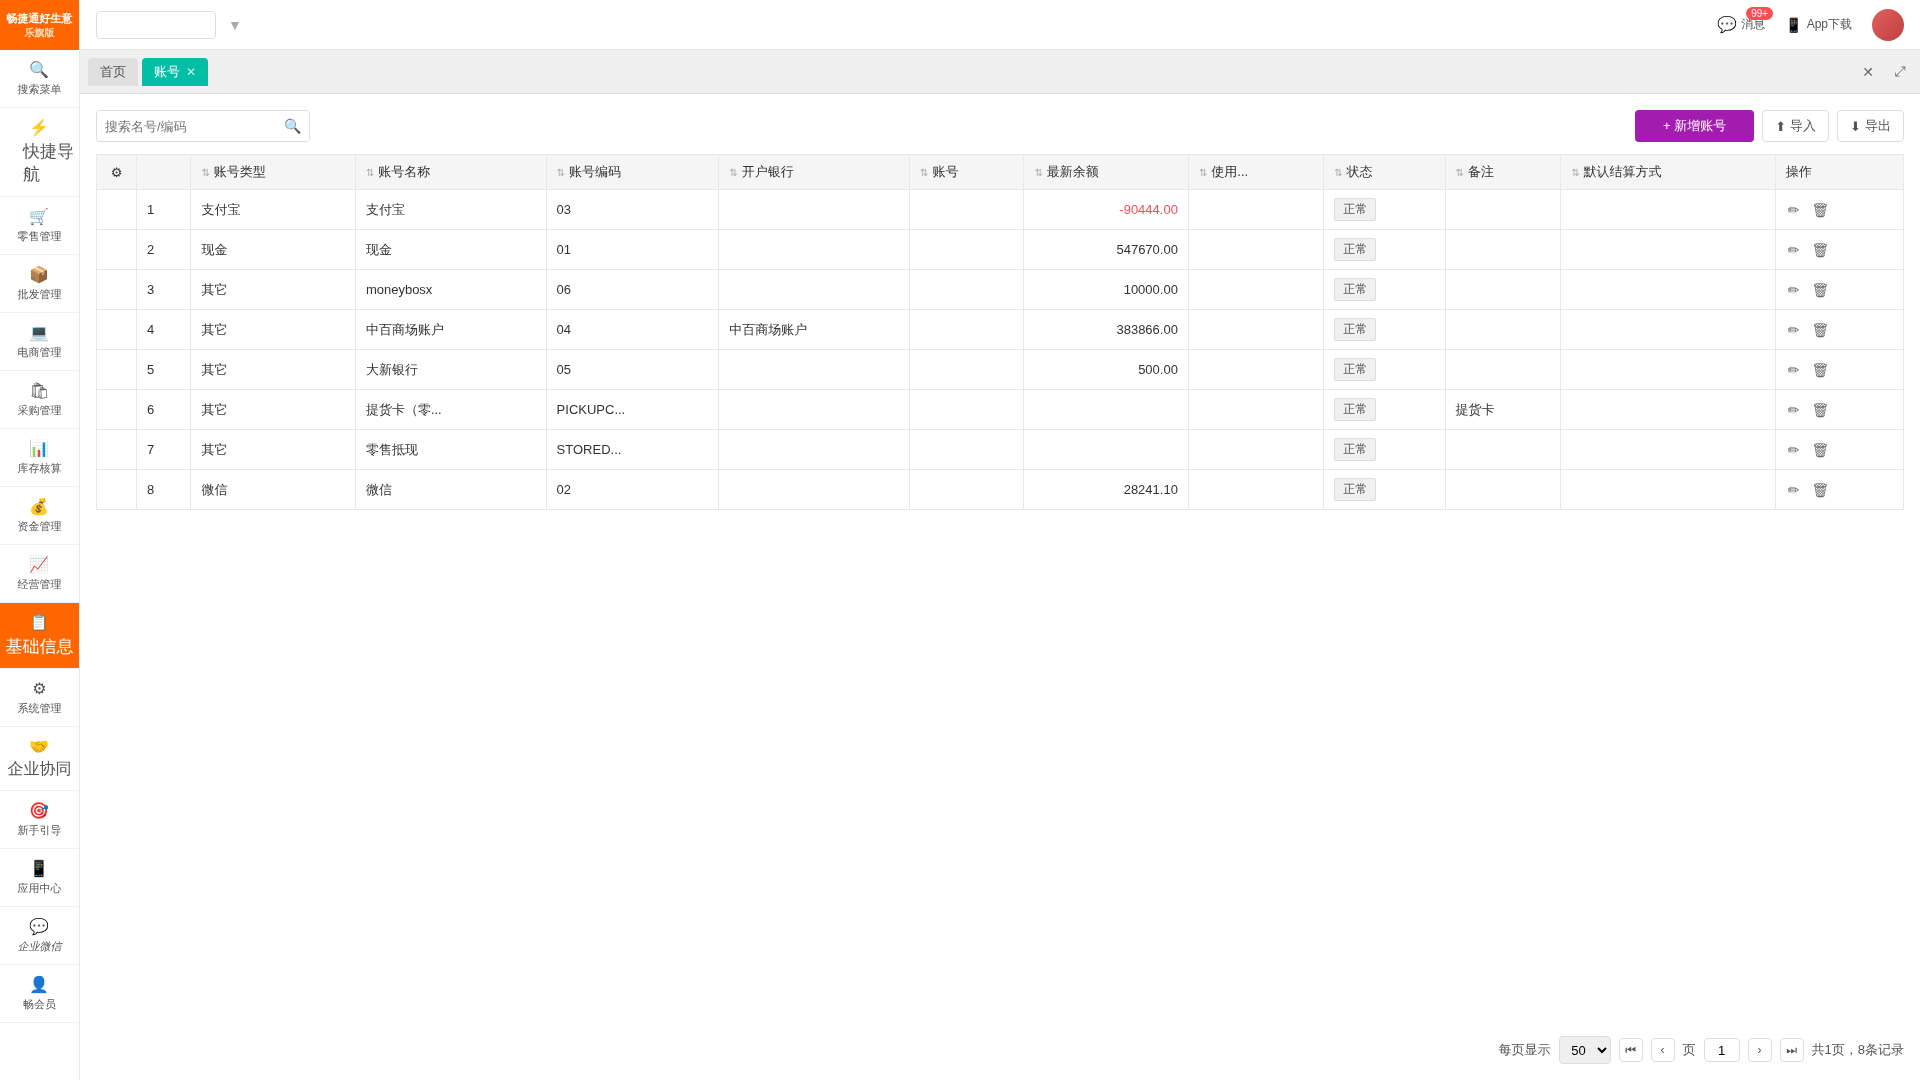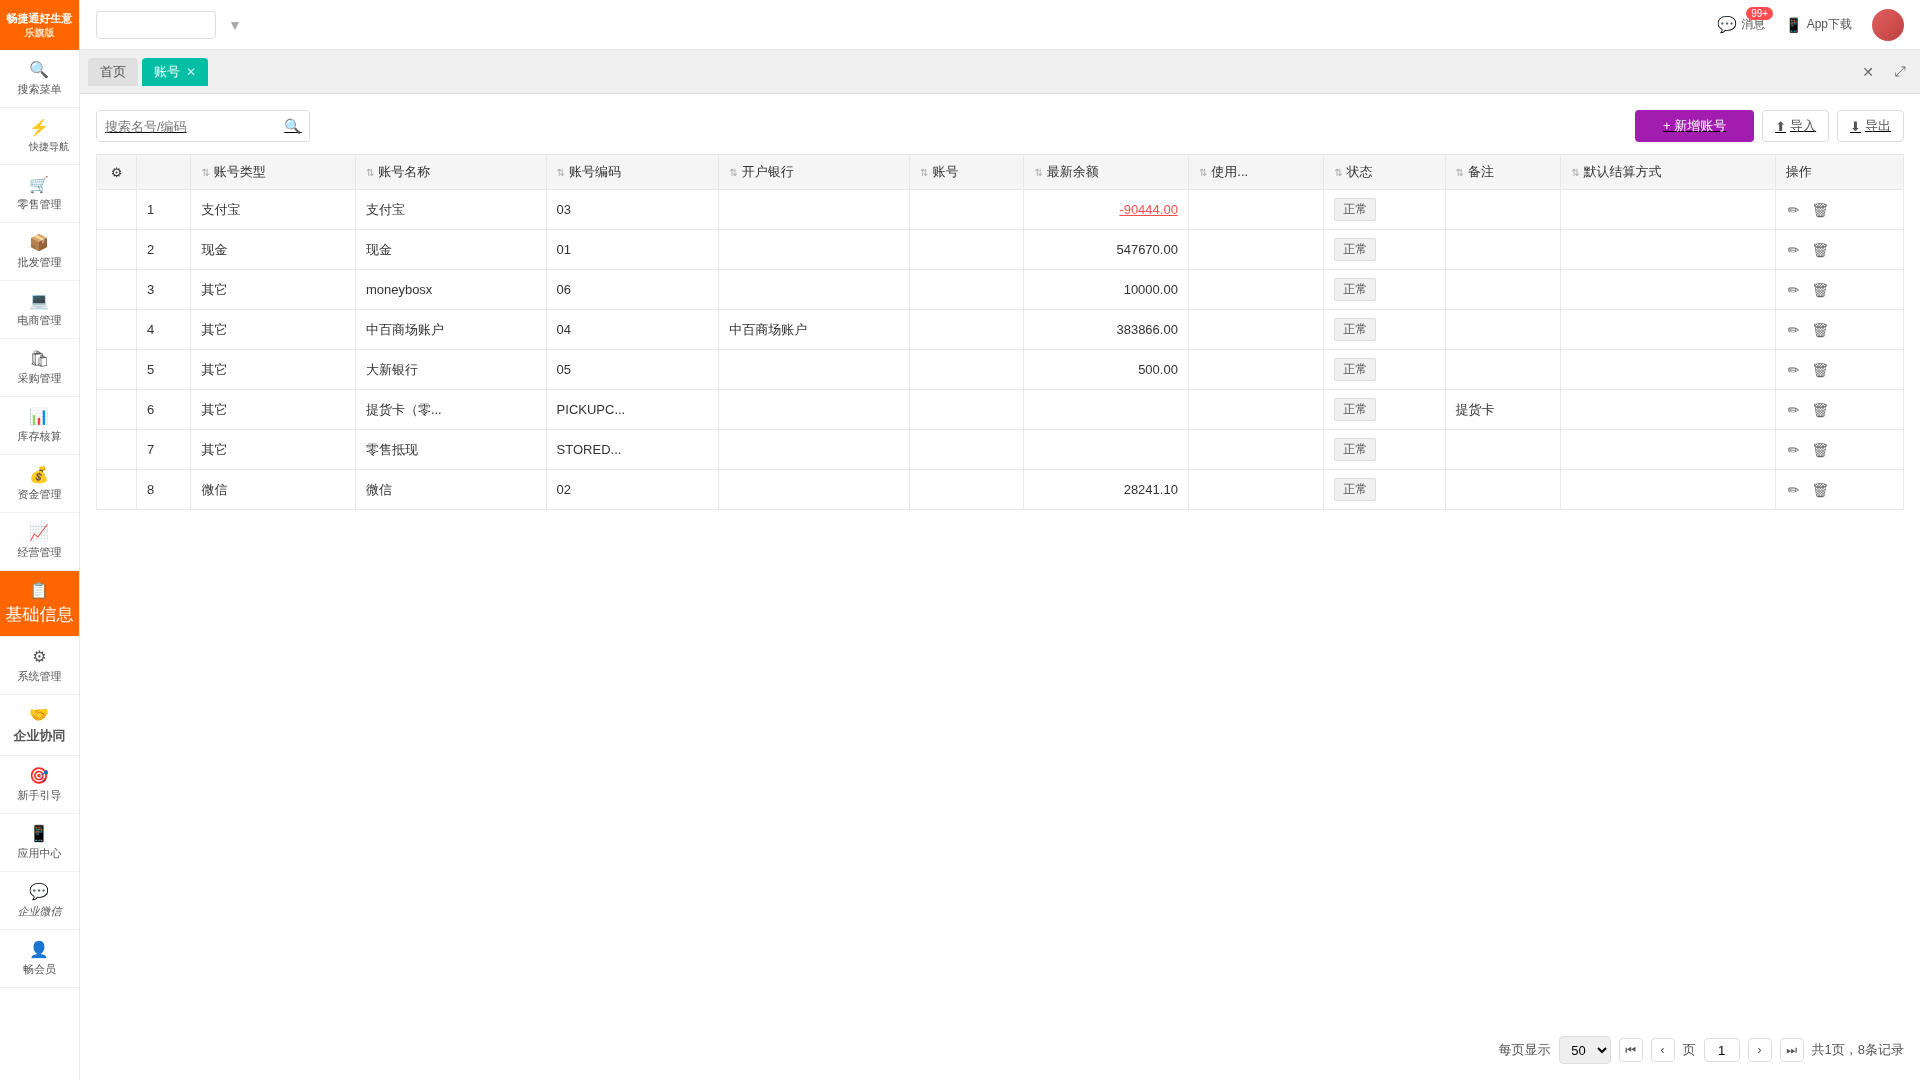--- a/index.html
+++ b/index.html
@@ -171,21 +171,20 @@
       display: flex;
       flex-direction: column;
     }
 
     
     .toolbar {
       display: flex;
       align-items: flex-end;
       justify-content: space-between;
       margin-bottom: 12px;
-      text-decoration: underline;
     }
     .toolbar-left {
       display: flex;
       align-items: center;
       gap: 8px;
     }
     .search-input-wrap {
       display: flex;
       align-items: center;
       border: 1px solid #ddd;
@@ -355,21 +354,21 @@
     </div>
   </div>
 
   <div id="sidebar-items-container">
       <div class="sidebar-item">
         <span class="s-icon">🔍</span>
         <span style="font-size:11px;">搜索菜单</span>
       </div>
       <div class="sidebar-item">
         <span class="s-icon">⚡</span>
-        <span style="font-size:10px;margin-left:19px;">快捷导航</span>
+        <span style="font-size:17px;margin-left:19px;">快捷导航</span>
       </div>
       <div class="sidebar-item">
         <span class="s-icon">🛒</span>
         <span style="font-size:11px;">零售管理</span>
       </div>
       <div class="sidebar-item">
         <span class="s-icon">📦</span>
         <span style="font-size:11px;">批发管理</span>
       </div>
       <div class="sidebar-item">
@@ -395,21 +394,21 @@
       <div class="sidebar-item active">
         <span class="s-icon">📋</span>
         <span style="font-size:17px;">基础信息</span>
       </div>
       <div class="sidebar-item">
         <span class="s-icon">⚙</span>
         <span style="font-size:11px;">系统管理</span>
       </div>
       <div class="sidebar-item">
         <span class="s-icon">🤝</span>
-        <span style="font-size:13px;font-weight:bold;">企业协同</span>
+        <span style="font-size:16px;">企业协同</span>
       </div>
       <div class="sidebar-item">
         <span class="s-icon">🎯</span>
         <span style="font-size:11px;">新手引导</span>
       </div>
       <div class="sidebar-item">
         <span class="s-icon">📱</span>
         <span style="font-size:11px;">应用中心</span>
       </div>
       <div class="sidebar-item">
@@ -502,21 +501,21 @@
       </thead>
       <tbody id="table-body">
           <tr>
     <td></td>
     <td class="row-index">1</td>
     <td>支付宝</td>
     <td>支付宝</td>
     <td>03</td>
     <td></td>
     <td></td>
-    <td class="col-number" style="color:#ff4d4f;text-decoration:underline;">-90444.00</td>
+    <td class="col-number" style="color:#ff4d4f;">-90444.00</td>
     <td></td>
     <td><span class="status-badge">正常</span></td>
     <td></td>
     <td></td>
     <td>
       <div class="action-btns">
         <button class="action-btn" title="编辑">✏</button>
         <button class="action-btn" title="删除">🗑</button>
       </div>
     </td>

